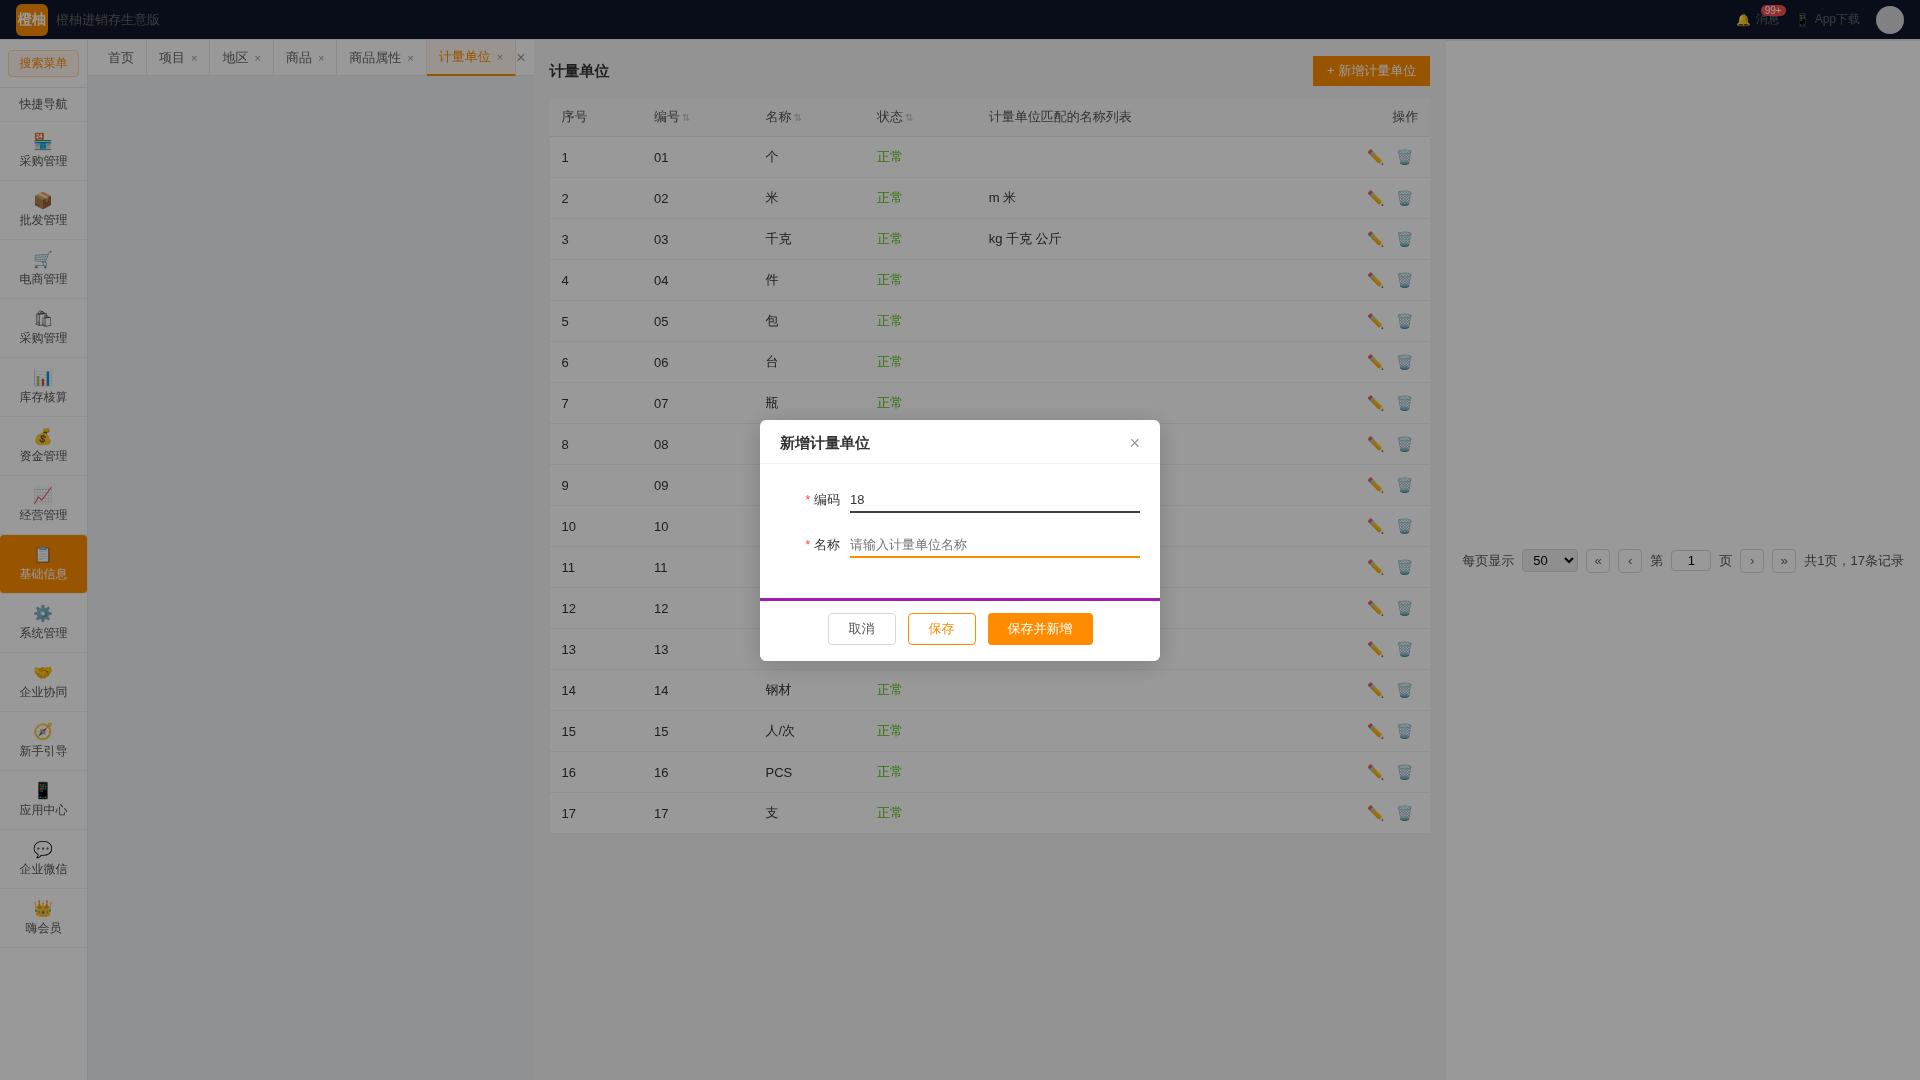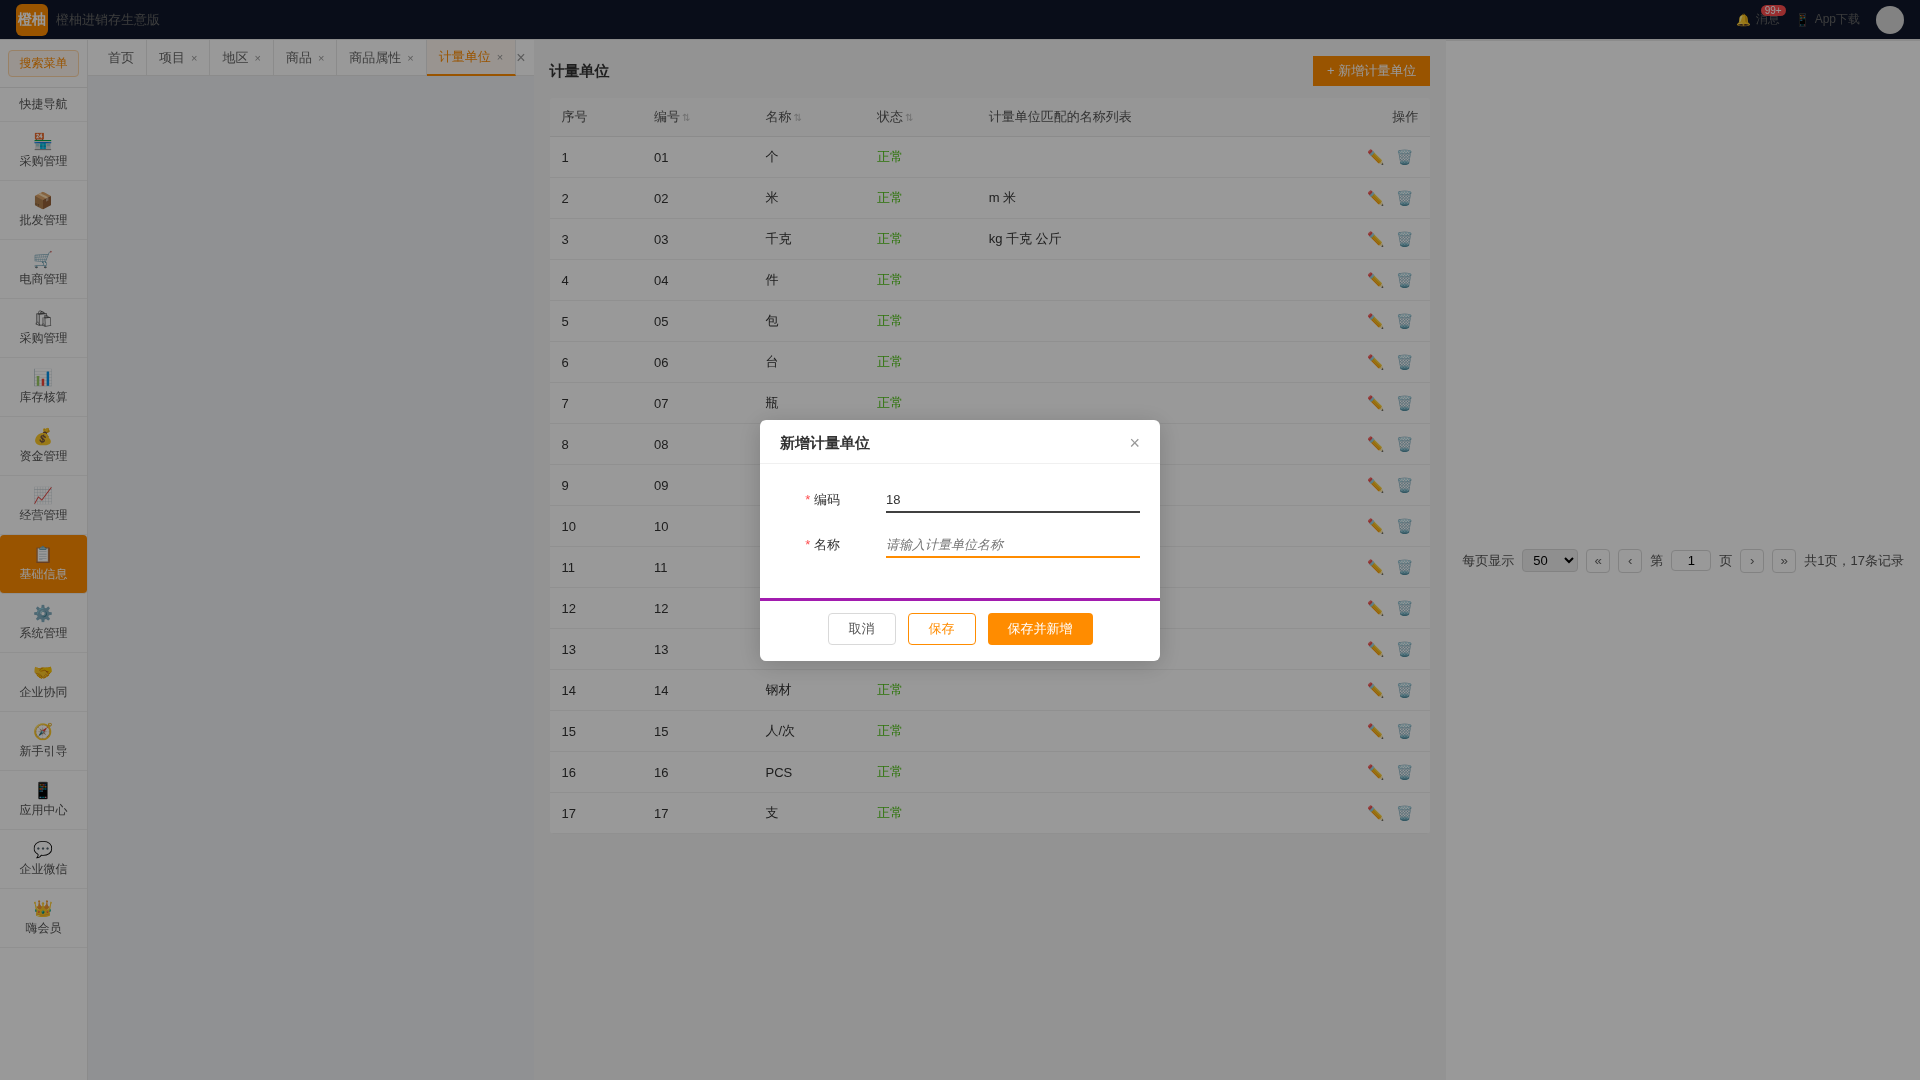--- a/index.html
+++ b/index.html
@@ -62,25 +62,25 @@
     .page-nav-btn { border: 1px solid #d9d9d9; background: #fff; border-radius: 4px; width: 24px; height: 24px; display: flex; align-items: center; justify-content: center; cursor: pointer; color: #666; }
     .page-input { border: 1px solid #d9d9d9; border-radius: 4px; width: 40px; text-align: center; padding: 2px 4px; font-size: 13px; }
 
     
     .modal-overlay { position: fixed; top: 0; left: 0; width: 100%; height: 100%; background: rgba(0,0,0,0.4); display: flex; align-items: center; justify-content: center; z-index: 1000; }
     .modal { background: #fff; border-radius: 6px; width: 400px; box-shadow: 0 4px 24px rgba(0,0,0,0.18); }
     .modal-header { display: flex; align-items: center; justify-content: space-between; padding: 14px 20px 10px; border-bottom: 1px solid #f0f0f0; }
     .modal-title { font-size: 15px; font-weight: bold; color: #333; }
     .modal-close { background: none; border: none; cursor: pointer; color: #999; font-size: 18px; line-height: 1; }
     .modal-body { padding: 24px 20px 20px; }
-    .form-row { display: flex; align-items: center; margin-bottom: 20px; gap: 36px; }
+    .form-row { display: flex; align-items: center; margin-bottom: 20px; }
     .form-label { width: 60px; text-align: right; color: #333; font-size: 13px; margin-right: 10px; flex-shrink: 0; }
     .form-label.required::before { content: "* "; color: #ff4d4f; }
     .form-input { flex: 1; border: none; border-bottom: 2px solid #404040; padding: 4px 0; font-size: 13px; outline: none; color: #333; }
-    .form-input.active-field { border-bottom-color: #ff8c00; font-style: italic; }
+    .form-input.active-field { border-bottom-color: #ff8c00; }
     .modal-footer { padding: 12px 20px 16px; display: flex; justify-content: center; gap: 12px; border-top: 3px solid #a21caf; }
     .btn-cancel { border: 1px solid #d9d9d9; background: #fff; color: #555; border-radius: 4px; padding: 6px 20px; cursor: pointer; font-size: 13px; }
     .btn-save { border: 1px solid #ff8c00; background: #fff; color: #ff8c00; border-radius: 4px; padding: 6px 20px; cursor: pointer; font-size: 13px; }
     .btn-save-new { background: #ff8c00; color: #fff; border: none; border-radius: 4px; padding: 6px 20px; cursor: pointer; font-size: 13px; }
 
     
     .sort-icon { color: #bbb; font-size: 10px; margin-left: 2px; }
   </style>
 </head>
 <body>

